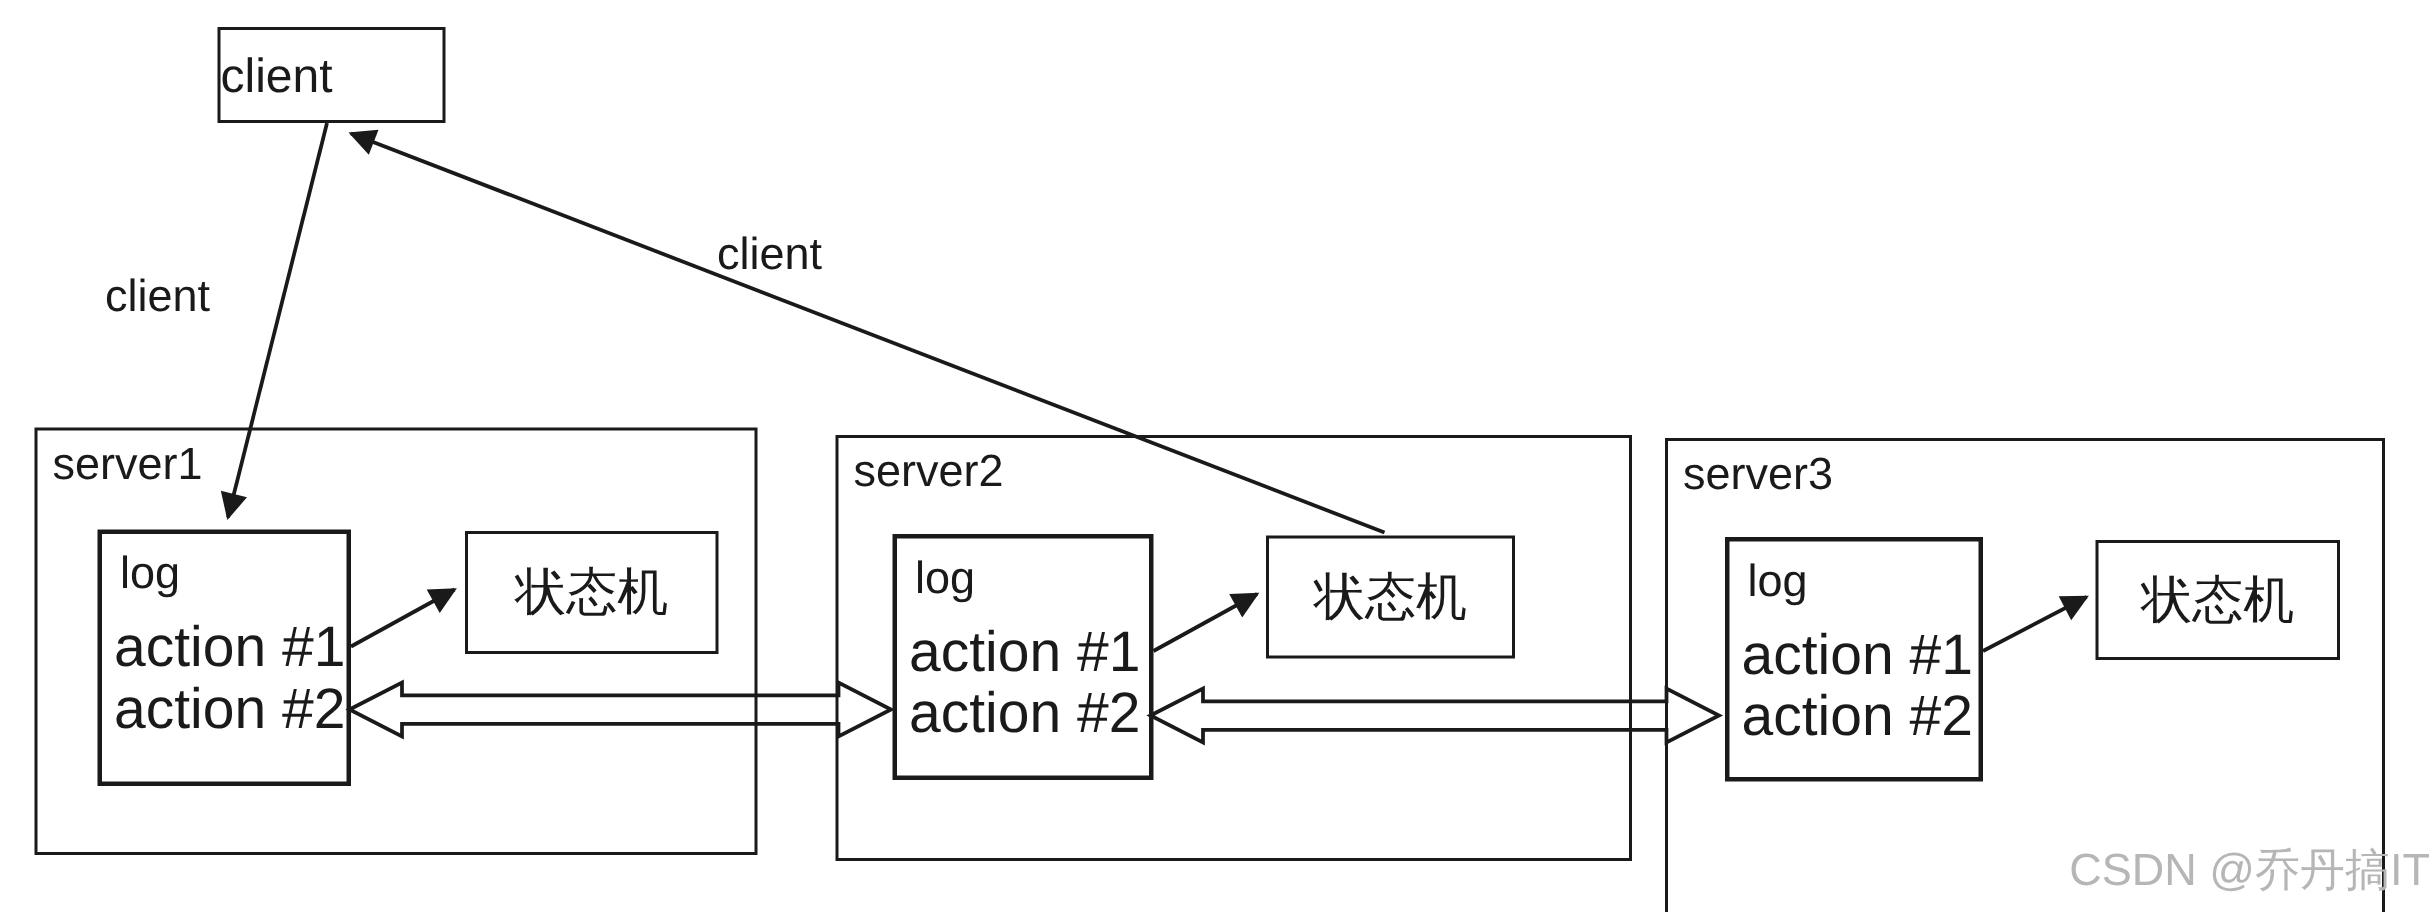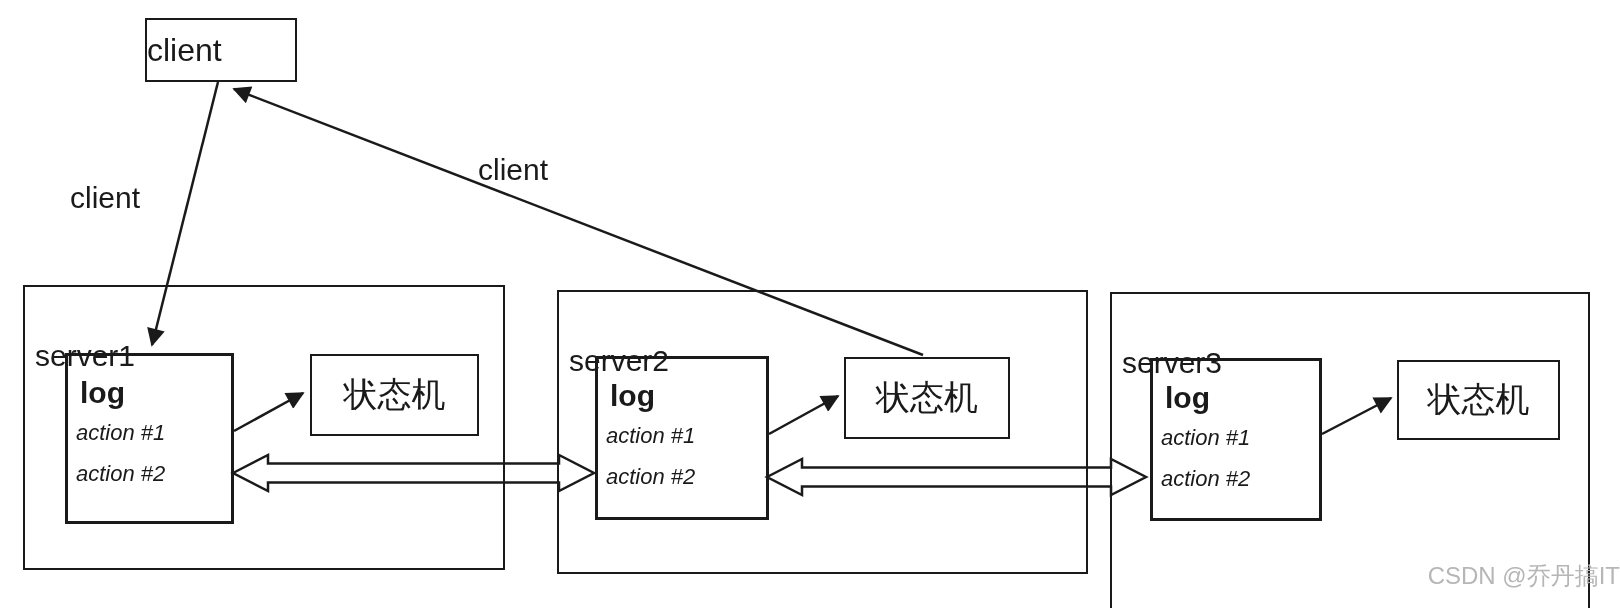--- a/index.html
+++ b/index.html
@@ -29,42 +29,41 @@
     left: 145px; top: 18px; width: 152px; height: 64px;
     display: flex; align-items: center; 
     font-size: 32px;
   }
   .server-box { }
   .server1 { left: 23px;   top: 285px; width: 482px; height: 285px; }
   .server2 { left: 557px;  top: 290px; width: 531px; height: 284px; }
   .server3 { left: 1110px; top: 292px; width: 480px; height: 321px; }
   .server-label {
     position: absolute; left: 10px; top: 6px;
-    font-size: 30px; white-space: nowrap; margin-top: 46px;
+    font-size: 30px; white-space: nowrap;
   }
   .log-box {
     position: absolute;
     border: 3px solid #1a1a1a;
     background: transparent;
     box-sizing: border-box;
     z-index: 2;
   }
   .log1 { left: 40px;  top: 66px; width: 169px; height: 171px; }
   .log2 { left: 36px;  top: 64px; width: 174px; height: 164px; }
   .log3 { left: 38px;  top: 64px; width: 172px; height: 163px; }
   .log-title {
-    position: absolute; left: 12px; top: 20px;
+    position: absolute; left: 12px; top: 10px;
     font-size: 30px;
-    font-weight: bold;
   }
   .log-entries {
     position: absolute; left: 8px; top: 56px; right: 2px;
   }
   .log-entry {
-    font-size: 22px; line-height: 41px; white-space: nowrap; font-style: italic;
+    font-size: 38px; line-height: 41px; white-space: nowrap;
   }
   .sm-box {
     position: absolute;
     border: 2.5px solid #1a1a1a;
     background: transparent;
     box-sizing: border-box;
     display: flex; align-items: center; justify-content: center;
     font-size: 34px;
     z-index: 2;
   }
@@ -75,21 +74,21 @@
     position: absolute;
     font-size: 30px;
     z-index: 3;
     white-space: nowrap;
   }
   .action-label { left: 70px;  top: 181px; }
   .result-label { left: 478px; top: 153px; }
   .watermark {
     position: absolute;
     right: 0px; top: 560px;
-    font-size: 24px;
+    font-size: 30px;
     color: #b6b6b6;
     z-index: 4;
     white-space: nowrap;
     text-align: center;
   }
 </style>
 </head>
 <body>
 
 <div class="canvas">

